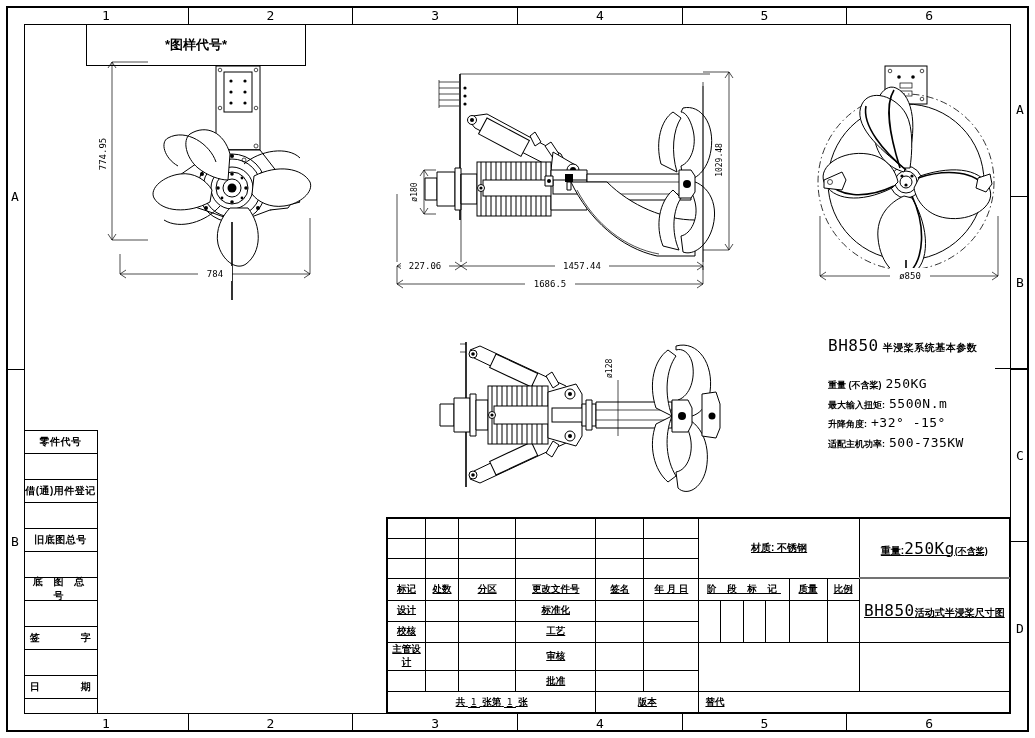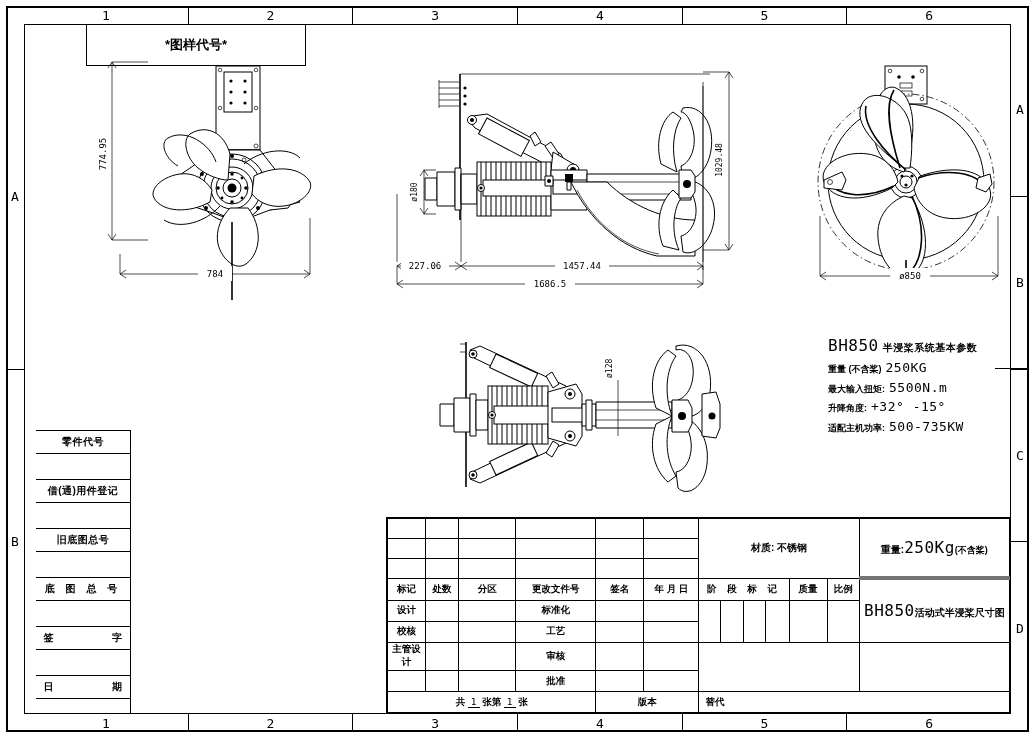--- a/index.html
+++ b/index.html
@@ -24,45 +24,45 @@
              font-size:13px;font-family:"DejaVu Sans Mono",monospace;}
   .zone-cell:last-child{border-right:none;}
 
   .zone-strip-left{left:6px;top:24px;width:18px;height:690px;display:flex;flex-direction:column;}
   .zone-strip-right{left:1011px;top:24px;width:18px;height:690px;display:flex;flex-direction:column;}
   .zone-vcell{flex:1;border-bottom:1.2px solid #000;display:flex;align-items:center;justify-content:center;
               font-size:13px;font-family:"DejaVu Sans Mono",monospace;}
   .zone-vcell:last-child{border-bottom:none;}
 
   
-  .leftblock{left:36px;top:430px;width:95px;height:284px;border-right:1.2px solid #000;}
+  .leftblock{left:24px;top:430px;width:74px;height:284px;border-right:1.2px solid #000;text-align:center;}
   .lb-row{width:100%;border-bottom:1.2px solid #000;display:flex;align-items:center;justify-content:center;
           font-size:10px;font-weight:bold;letter-spacing:.5px;}
   .lb-row.title{height:22px;border-top:1.2px solid #000;}
   .lb-row.blank{height:25px;border-bottom:none;}
   .lb-spread{display:flex;width:84%;justify-content:space-between;}
 
   
   .code-banner{left:86px;top:24px;width:220px;height:42px;border-left:1.2px solid #000;
                border-right:1.2px solid #000;border-bottom:1.2px solid #000;
                display:flex;align-items:center;justify-content:center;}
   .code-banner span{font-size:13px;font-weight:bold;}
 
   
   .spec{left:828px;top:336px;width:200px;}
-  .spec .spec-title{font-size:15px;letter-spacing:.5px;margin-bottom:5px;white-space:nowrap;}
+  .spec .spec-title{font-size:15px;letter-spacing:.5px;margin-bottom:21px;white-space:nowrap;}
   .spec .spec-title b{font-weight:normal;font-family:"DejaVu Sans Mono",monospace;font-size:16px;}
   .spec-row{display:flex;align-items:baseline;font-size:13px;margin-bottom:3.5px;white-space:nowrap;}
   .spec-label{font-size:9px;font-weight:bold;margin-right:4px;}
   .spec-val{font-family:"DejaVu Sans Mono",monospace;font-size:13px;letter-spacing:.5px;}
   .spec-line{position:absolute;left:995px;top:368px;width:34px;height:0;border-top:1.2px solid #000;}
 
   
   .titleblock{left:386px;top:517px;width:625px;height:197px;border:1.4px solid #000;}
-  .tb-tbl{border-collapse:collapse;width:100%;height:100%;table-layout:fixed;}
+  .tb-tbl{border-collapse:collapse;width:100%;height:100%;table-layout:fixed;text-decoration:underline;}
   .tb-tbl td{border:1px solid #000;font-size:9.5px;font-weight:bold;text-align:center;
              vertical-align:middle;padding:0;}
   .tb-big{font-family:"DejaVu Sans Mono",monospace;font-size:16px;font-weight:normal;letter-spacing:.5px;}
   .tb-mix{font-size:9.5px;font-weight:bold;}
   .tb-sp{letter-spacing:4px;}
   .tb-u{border-bottom:1px solid #000;padding:0 3px;font-family:"DejaVu Sans Mono",monospace;font-weight:normal;}
 
   
   .view{position:absolute;}
   svg{display:block;overflow:visible;}
@@ -503,21 +503,21 @@
           <tr style="height:19px;">
         <td></td>
         <td></td>
         <td></td>
         <td></td>
         <td></td>
         <td></td>
         <td colspan="6" rowspan="3" style="border-bottom:1px solid #000;">
           <span class="tb-mix" style="font-size:10px;">材质: 不锈钢</span>
         </td>
-        <td rowspan="3" style="border-bottom:4px solid #737373;">
+        <td rowspan="3" style="border-bottom:2px solid #737373;">
           <span class="tb-mix" style="font-size:10px;">重量:</span><span class="tb-big">250Kg</span><span class="tb-mix" style="font-size:9px;">(不含桨)</span>
         </td>
       </tr>
       <tr style="height:19px;">
         <td></td>
         <td></td>
         <td></td>
         <td></td>
         <td></td>
         <td></td>

